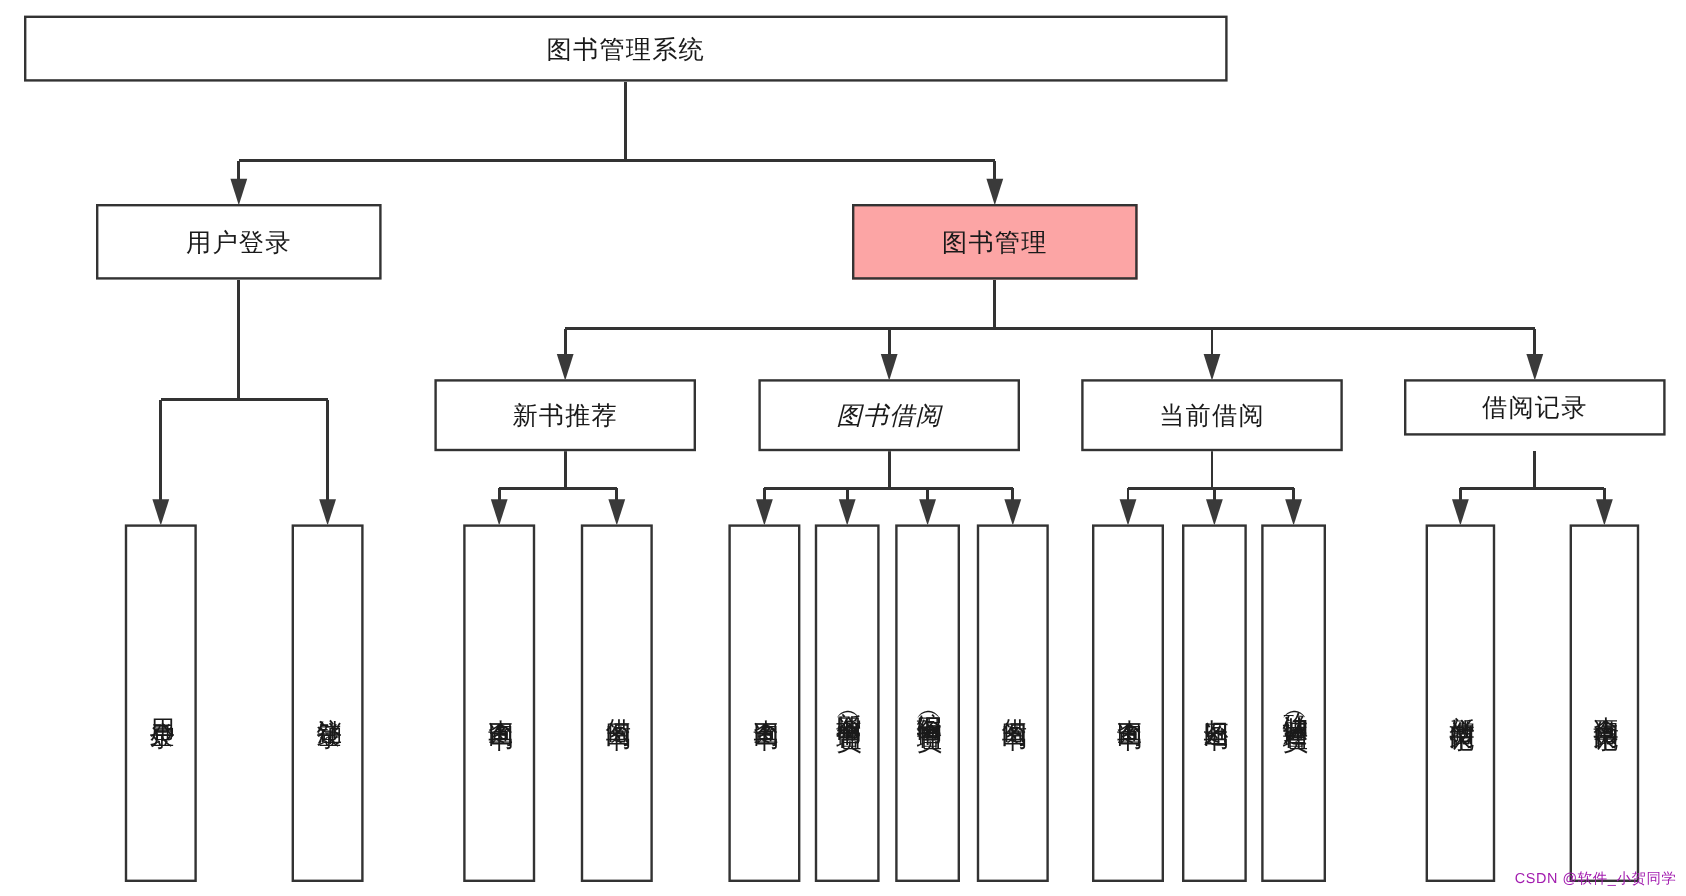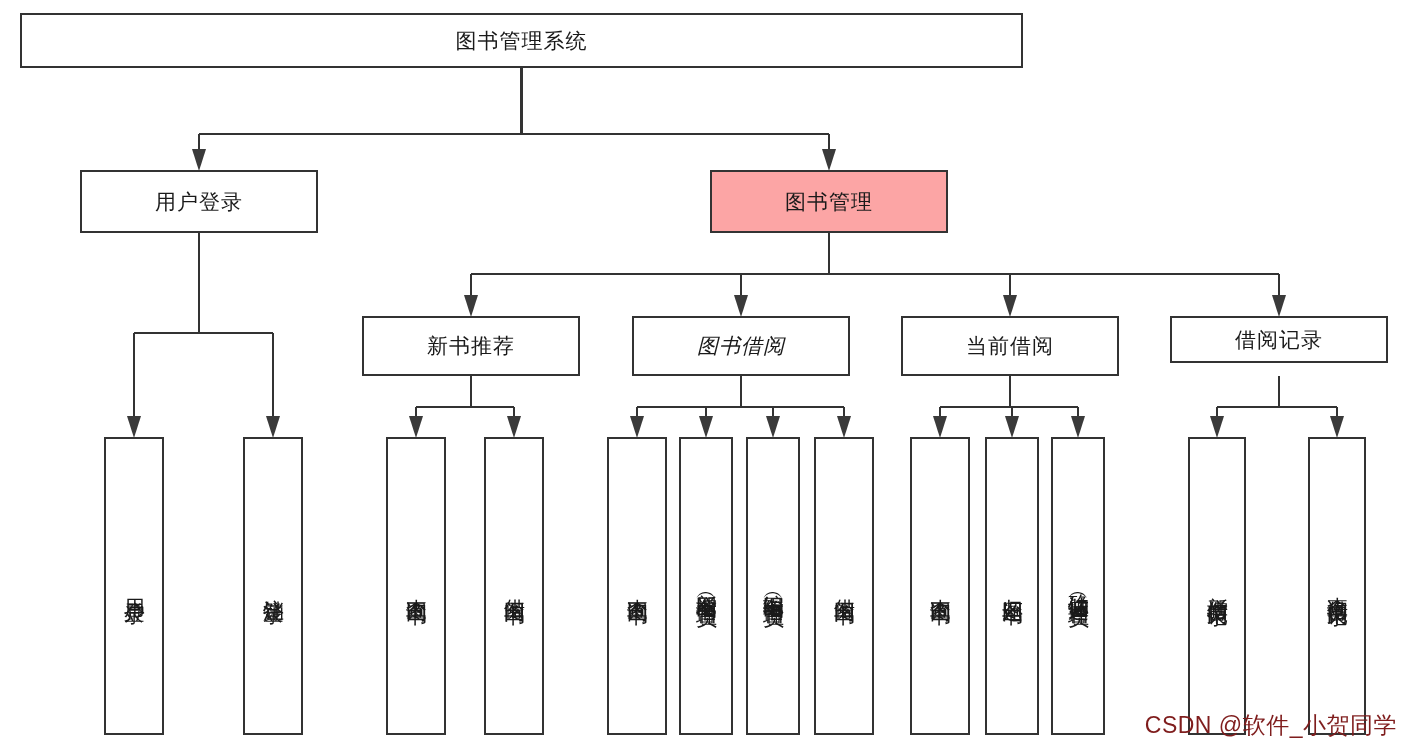--- a/index.html
+++ b/index.html
@@ -50,22 +50,22 @@
   }
   .node.vert .lbl {
     writing-mode: vertical-rl;
     text-orientation: upright;
     display: block;
   }
   .watermark {
     position: absolute;
     right: 8px;
     bottom: 6px;
-    font-size: 23px;
-    color: #7f1d1d;
+    font-size: 12px;
+    color: #a21caf;
     letter-spacing: 0.5px;
     white-space: nowrap;
     pointer-events: none;
   }
 </style>
 </head>
 <body>
 
 <div id="canvas">
 

